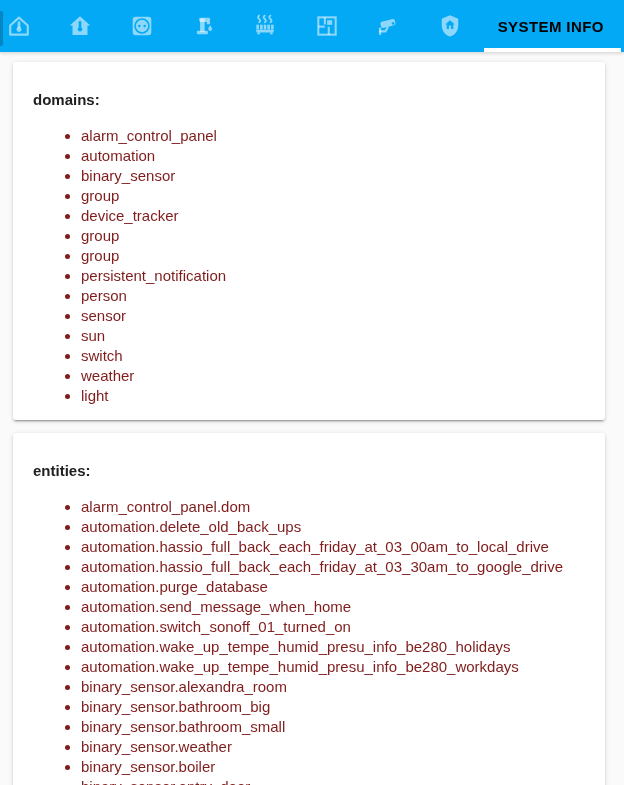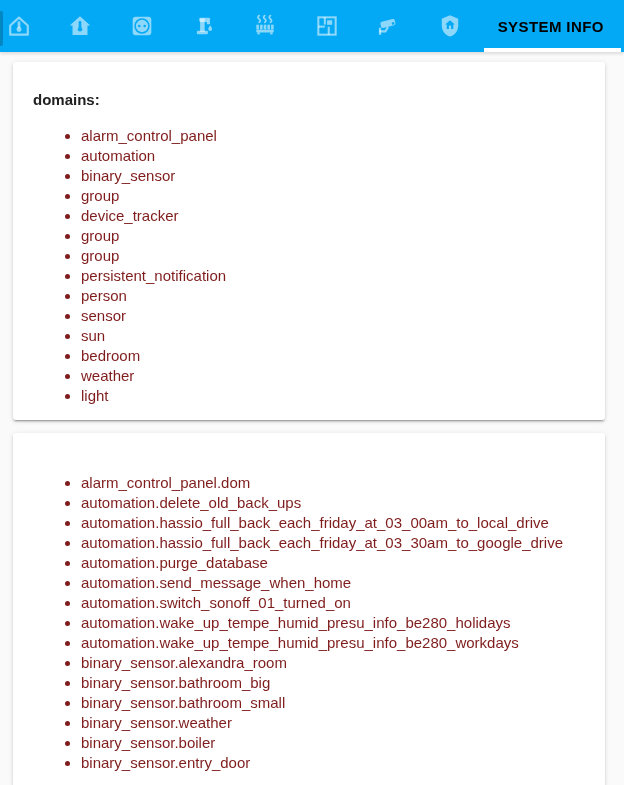--- a/index.html
+++ b/index.html
@@ -162,27 +162,28 @@
         <li>automation</li>
         <li>binary_sensor</li>
         <li>group</li>
         <li>device_tracker</li>
         <li>group</li>
         <li>group</li>
         <li>persistent_notification</li>
         <li>person</li>
         <li>sensor</li>
         <li>sun</li>
-        <li>bedroom</li>
+        <li>switch</li>
         <li>weather</li>
         <li>light</li>
       </ul>
   </div>
 
   <div class="card">
+    <h2 class="card-title">entities:</h2>
     <ul>
         <li>alarm_control_panel.dom</li>
         <li>automation.delete_old_back_ups</li>
         <li>automation.hassio_full_back_each_friday_at_03_00am_to_local_drive</li>
         <li>automation.hassio_full_back_each_friday_at_03_30am_to_google_drive</li>
         <li>automation.purge_database</li>
         <li>automation.send_message_when_home</li>
         <li>automation.switch_sonoff_01_turned_on</li>
         <li>automation.wake_up_tempe_humid_presu_info_be280_holidays</li>
         <li>automation.wake_up_tempe_humid_presu_info_be280_workdays</li>

